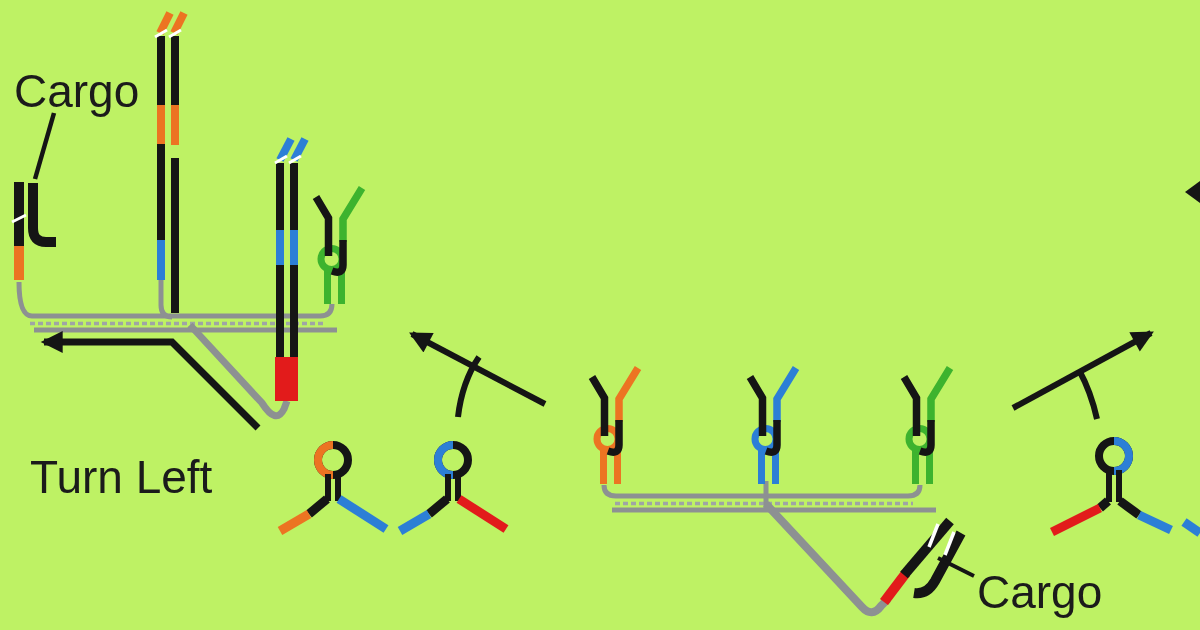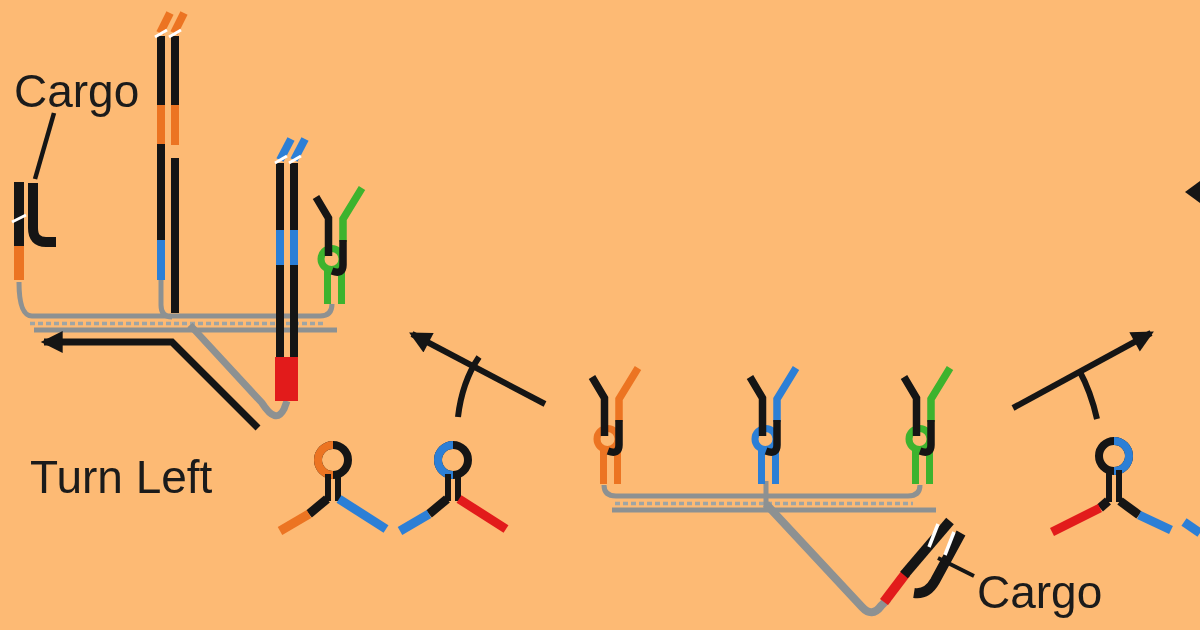--- a/index.html
+++ b/index.html
@@ -1,16 +1,16 @@
 <!DOCTYPE html>
 <html><head>
 <meta charset="utf-8">
 <style>
   html,body{margin:0;padding:0;background:#fff;}
-  .stage{position:relative;width:1200px;height:630px;background:#fdba74;overflow:hidden;
+  .stage{position:relative;width:1200px;height:630px;background:#bef264;overflow:hidden;
          font-family:"Liberation Sans", sans-serif;}
   svg{display:block;}
   text.fig-label{font-family:"Liberation Sans", sans-serif;font-size:46px;fill:#1b1b1b;}
 </style>
 </head>
 <body>
 
 <div class="stage">
 <svg width="1200" height="630" viewBox="0 0 1200 630">
   <defs>

